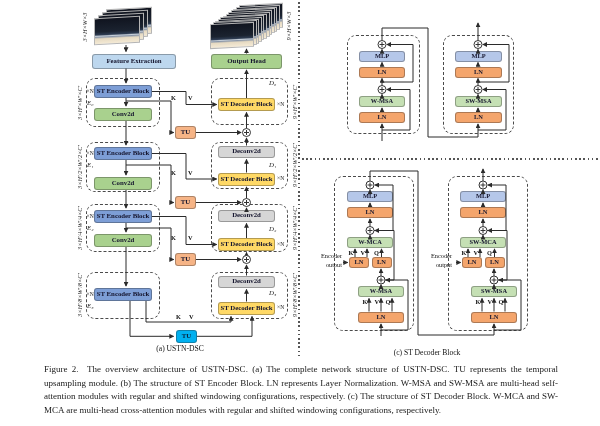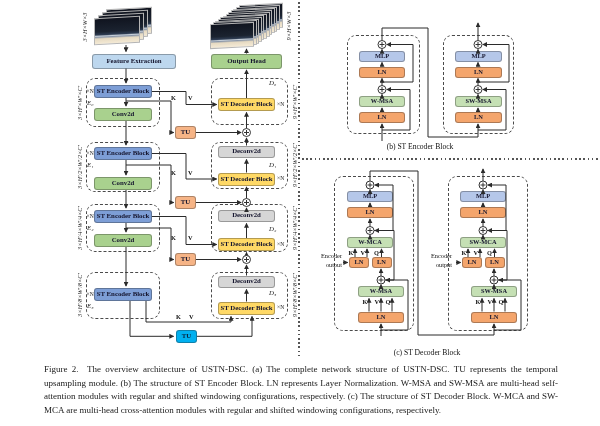--- a/index.html
+++ b/index.html
@@ -134,38 +134,38 @@
 
   <div class="kv lay" style="left:171px;top:95px;">K</div>
   <div class="kv lay" style="left:188px;top:95px;">V</div>
   <div class="kv lay" style="left:171px;top:169.5px;">K</div>
   <div class="kv lay" style="left:188px;top:169.5px;">V</div>
   <div class="kv lay" style="left:171px;top:235px;">K</div>
   <div class="kv lay" style="left:188px;top:235px;">V</div>
   <div class="kv lay" style="left:176px;top:313.5px;">K</div>
   <div class="kv lay" style="left:189px;top:313.5px;">V</div>
 
+  <div class="cap lay" style="left:100px;top:344px;width:160px;">(a)  USTN-DSC</div>
 
   <div class="vsep lay" style="left:298px;top:2px;height:356px;"></div>
   <div class="hsep lay" style="left:302px;top:158px;width:296px;"></div>
 
   <div class="dash lay" style="left:347px;top:35px;width:73px;height:99px;"></div>
   <div class="dash lay" style="left:443px;top:35px;width:71px;height:99px;"></div>
 
   <div class="box mlp sm lay" style="left:359px;top:50.5px;width:46px;height:11px;">MLP</div>
   <div class="box ln sm lay" style="left:359px;top:66.5px;width:46px;height:11px;">LN</div>
   <div class="box att sm lay" style="left:359px;top:95.5px;width:46px;height:11px;">W-MSA</div>
   <div class="box ln sm lay" style="left:359px;top:111.5px;width:46px;height:11px;">LN</div>
 
   <div class="box mlp sm lay" style="left:455px;top:50.5px;width:47px;height:11px;">MLP</div>
   <div class="box ln sm lay" style="left:455px;top:66.5px;width:47px;height:11px;">LN</div>
   <div class="box att sm lay" style="left:455px;top:95.5px;width:47px;height:11px;">SW-MSA</div>
   <div class="box ln sm lay" style="left:455px;top:111.5px;width:47px;height:11px;">LN</div>
 
-  <div class="cap lay" style="left:335px;top:141.5px;width:170px;">(b)  ST Encoder Block</div>
 
   <div class="dash lay" style="left:334px;top:176px;width:80px;height:155px;"></div>
   <div class="dash lay" style="left:448px;top:176px;width:80px;height:155px;"></div>
 
   <div class="box mlp sm lay" style="left:347px;top:190.5px;width:46px;height:11.5px;">MLP</div>
   <div class="box ln sm lay" style="left:347px;top:206.5px;width:46px;height:11.5px;">LN</div>
   <div class="box att sm lay" style="left:347px;top:236.5px;width:46px;height:11.5px;">W-MCA</div>
   <div class="box ln sm lay" style="left:349px;top:257px;width:20px;height:11px;">LN</div>
   <div class="box ln sm lay" style="left:371.5px;top:257px;width:20px;height:11px;">LN</div>
   <div class="box att sm lay" style="left:358px;top:286px;width:46px;height:11px;">W-MSA</div>

